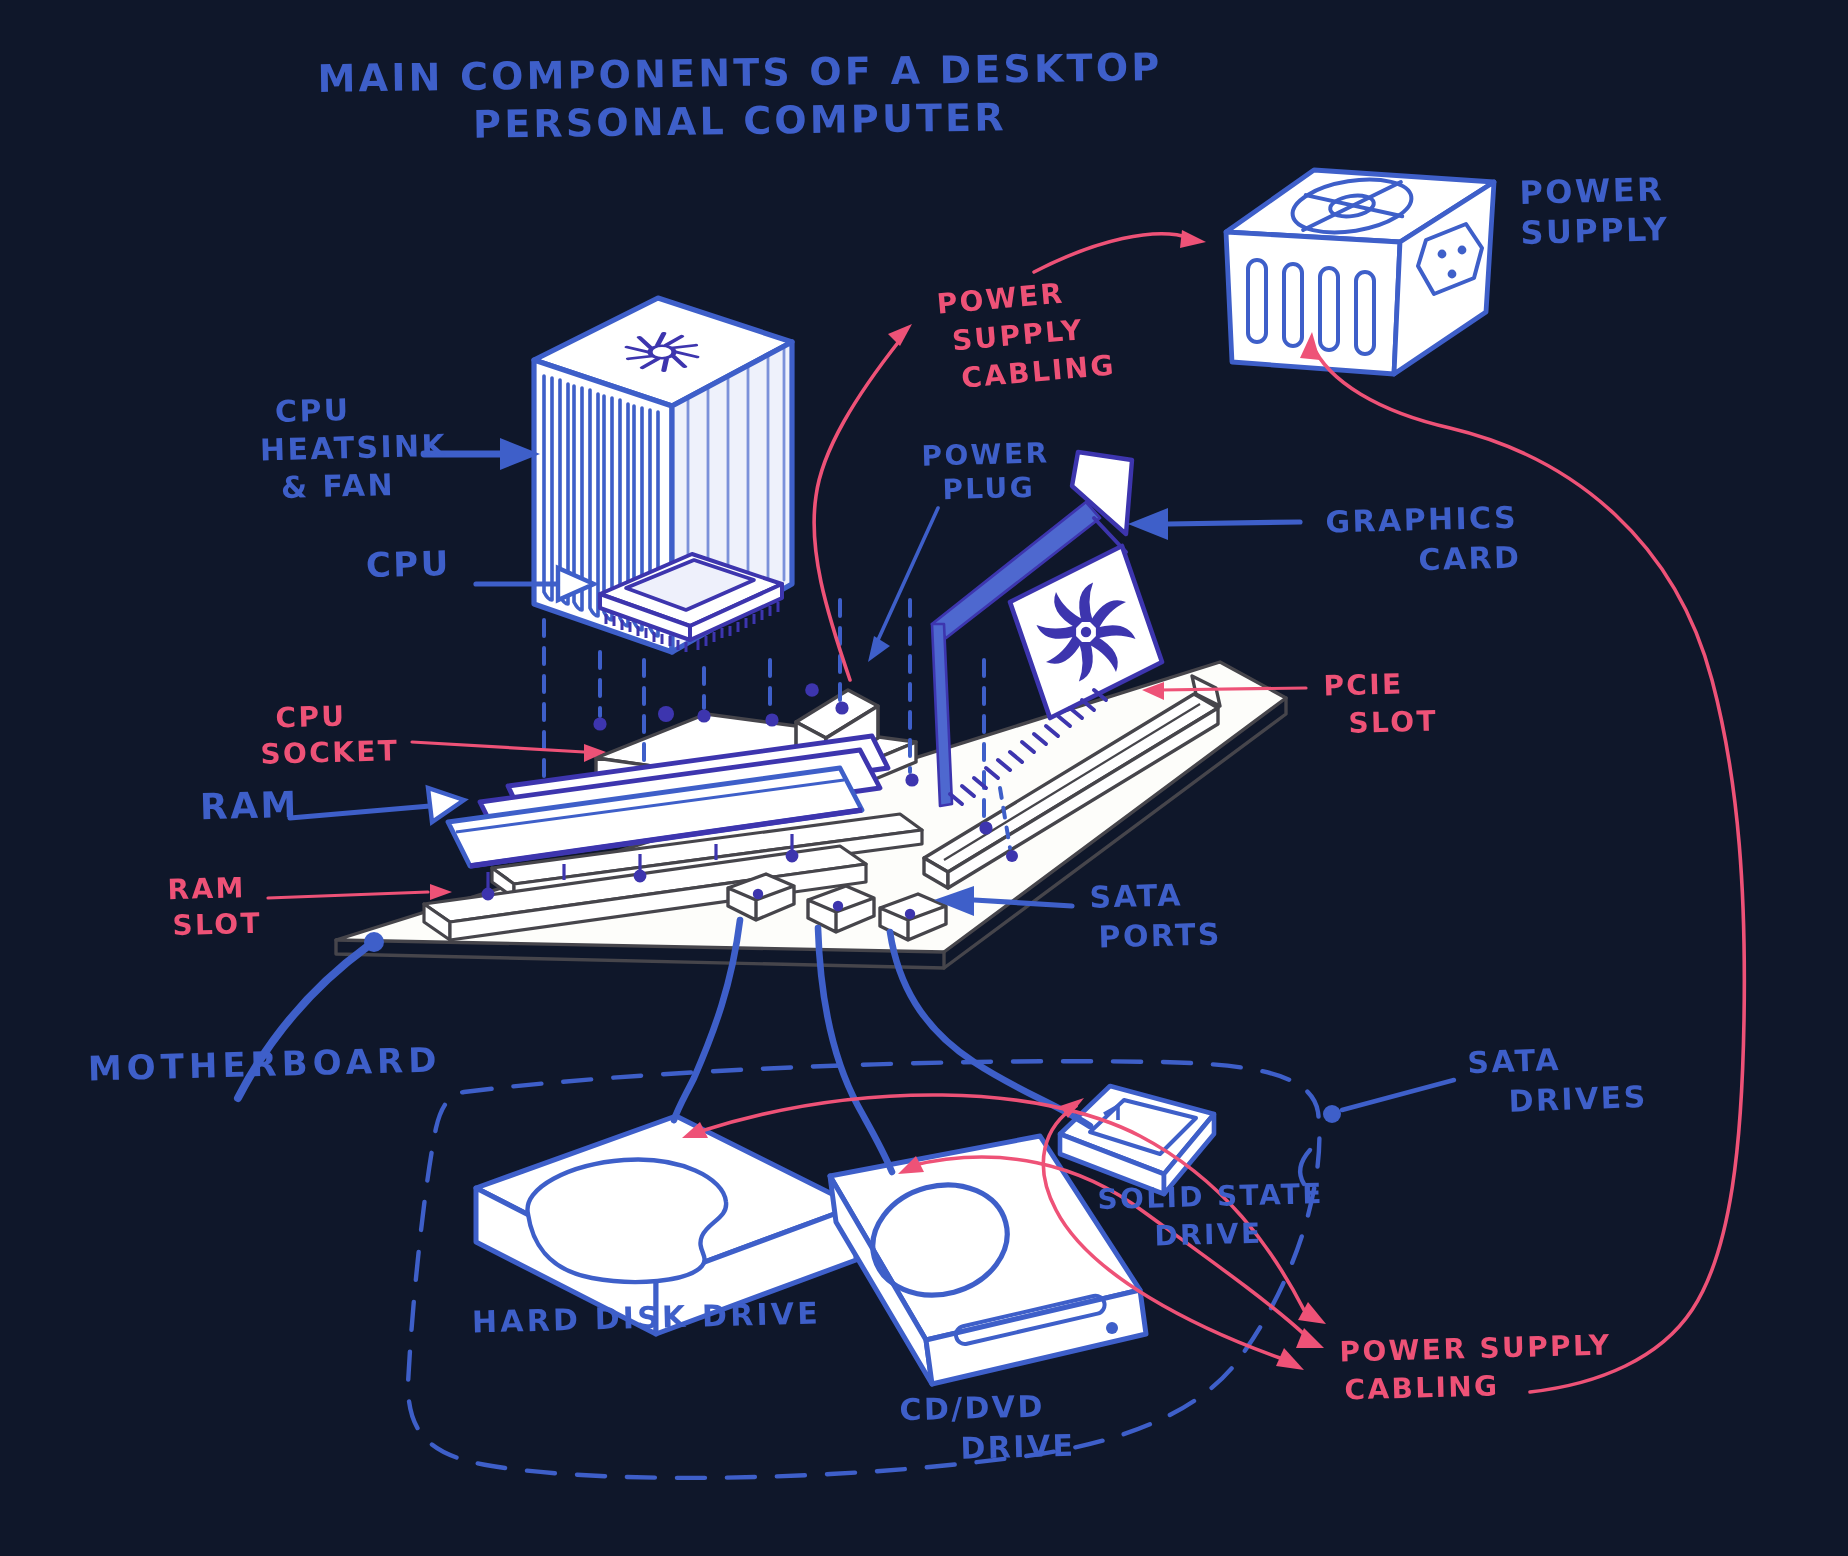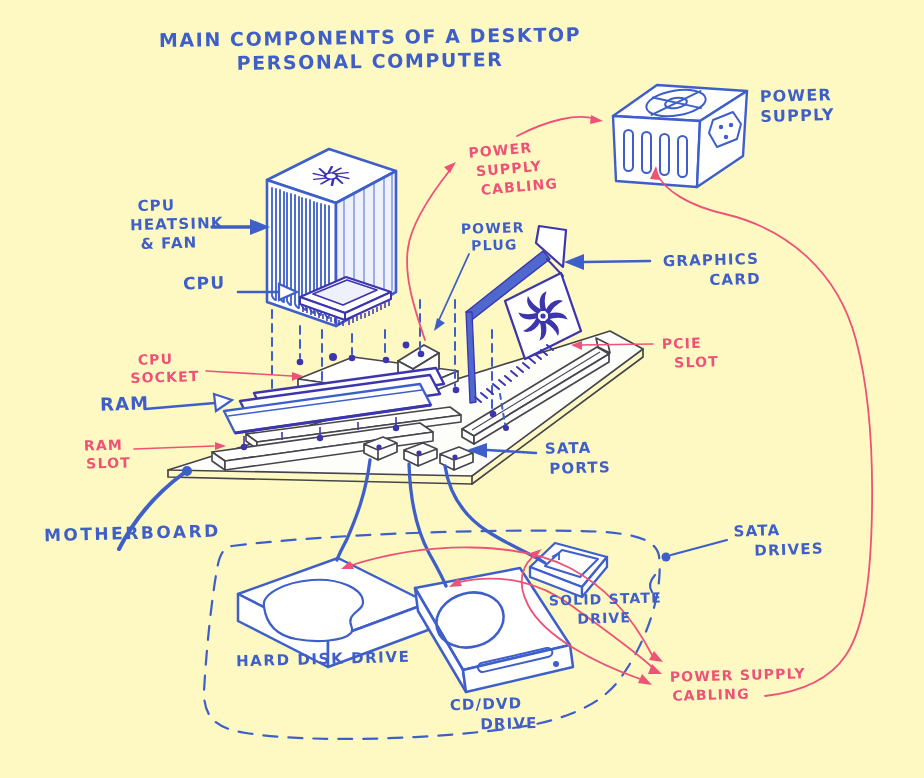--- a/index.html
+++ b/index.html
@@ -1,16 +1,16 @@
 <!DOCTYPE html>
 <html><head>
 <meta charset="utf-8">
 <style>
   html,body{margin:0;padding:0;background:#e8e8e8;}
-  #canvas{position:relative;width:924px;height:778px;background:#fef9c3;overflow:hidden;
+  #canvas{position:relative;width:924px;height:778px;background:#0f172a;overflow:hidden;
           font-family:"DejaVu Sans",sans-serif;text-decoration:underline;}
   #sketch{position:absolute;left:0;top:0;}
   .lbl{position:absolute;font-weight:700;color:#3e5fc9;font-size:15px;line-height:19px;
        letter-spacing:1.2px;white-space:nowrap;transform:rotate(-1.5deg);}
   .lbl span{display:block;}
   .pink{color:#ee5277;}
   .title{position:absolute;left:150px;width:440px;text-align:center;font-weight:700;
          color:#3e5fc9;font-size:19px;letter-spacing:1.6px;transform:rotate(-0.8deg);}
   
   .l-heatsink{left:130px;top:196px;} .l-heatsink span:nth-child(1){margin-left:8px;} .l-heatsink span:nth-child(3){margin-left:10px;}

